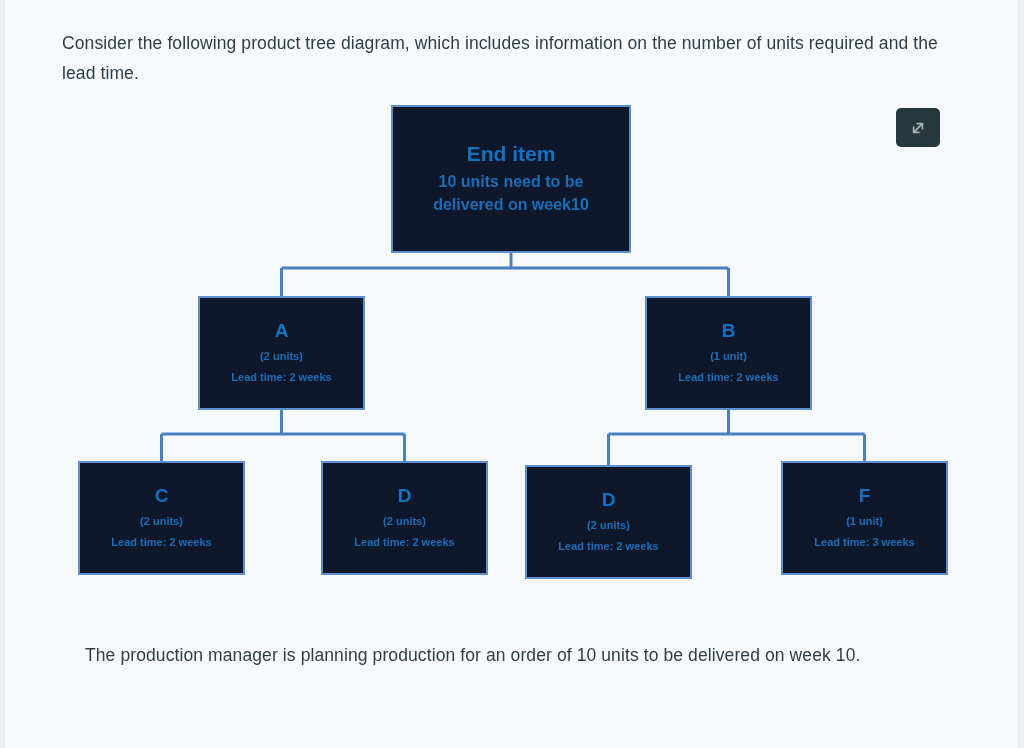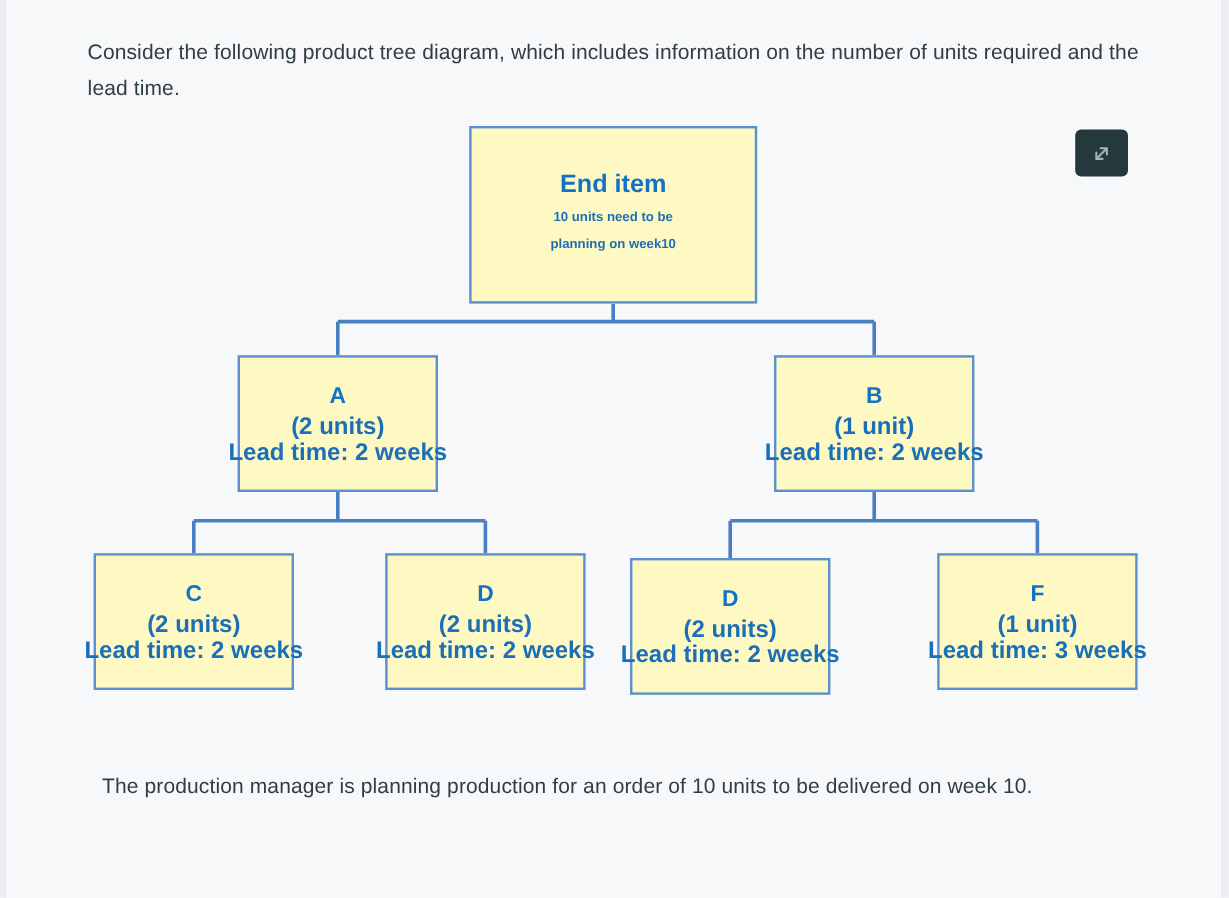--- a/index.html
+++ b/index.html
@@ -36,77 +36,77 @@
     width: 1024px; height: 748px;
   }
   .prose {
     position: absolute;
     color: #2f3e46;
     font-size: 17.5px;
     line-height: 30px;
     letter-spacing: 0.1px;
   }
   #intro-text {
-    left: 73px;
+    left: 62px;
     top: 10px;
     width: 885px;
   }
   #closing-text {
     left: 73px;
     top: 622px;
     width: 890px;
     margin-left: 12px;
   }
 
   
   .diagram {
     position: absolute;
     left: 0;
     top: 95px;
     width: 1024px;
     height: 500px;
   }
   .node {
     position: absolute;
-    background: #fef9c3;
+    background: #0f172a;
     border: 2px solid #5b8fd0;
     box-sizing: border-box;
     display: flex;
     flex-direction: column;
     align-items: center;
     justify-content: center;
     text-align: center;
     color: #1a6fb8;
   }
   .node-title {
     font-weight: bold;
     font-size: 19px;
     color: #1272c4;
     line-height: 24px;
     margin-bottom: 3px;
   }
   .node-line {
     font-weight: bold;
-    font-size: 20px;
+    font-size: 11px;
     line-height: 21px;
     color: #1a6fb8;
     white-space: nowrap;
   }
 
   
   #node-end      { left: 391px; top: 10px;  width: 240px; height: 148px; }
   #node-a        { left: 198px; top: 201px; width: 167px; height: 114px; }
   #node-b        { left: 645px; top: 201px; width: 167px; height: 114px; }
   #node-c        { left: 78px;  top: 366px; width: 167px; height: 114px; }
   #node-d1       { left: 321px; top: 366px; width: 167px; height: 114px; }
   #node-d2       { left: 525px; top: 370px; width: 167px; height: 114px; }
   #node-f        { left: 781px; top: 366px; width: 167px; height: 114px; }
 
   #node-end .node-title { font-size: 21px; margin-bottom: 4px; }
-  #node-end .node-line  { font-size: 11px; line-height: 23px; }
+  #node-end .node-line  { font-size: 16px; line-height: 23px; }
 
   .connectors {
     position: absolute;
     left: 0; top: 0;
     width: 1024px; height: 500px;
     pointer-events: none;
   }
 
   
   #expand-button {
@@ -154,21 +154,21 @@
         <path d="M 728.5 315 L 728.5 339"></path>
         <path d="M 608.5 339 L 864.5 339"></path>
         <path d="M 608.5 339 L 608.5 370"></path>
         <path d="M 864.5 339 L 864.5 366"></path>
       </g>
     </svg>
 
     <div class="node" id="node-end">
       <div class="node-title">End item</div>
       <div class="node-line">10 units need to be</div>
-      <div class="node-line">planning on week10</div>
+      <div class="node-line">delivered on week10</div>
     </div>
 
     <div class="node" id="node-a">
       <div class="node-title">A</div>
       <div class="node-line">(2 units)</div>
       <div class="node-line">Lead time: 2 weeks</div>
     </div>
 
     <div class="node" id="node-b">
       <div class="node-title">B</div>

